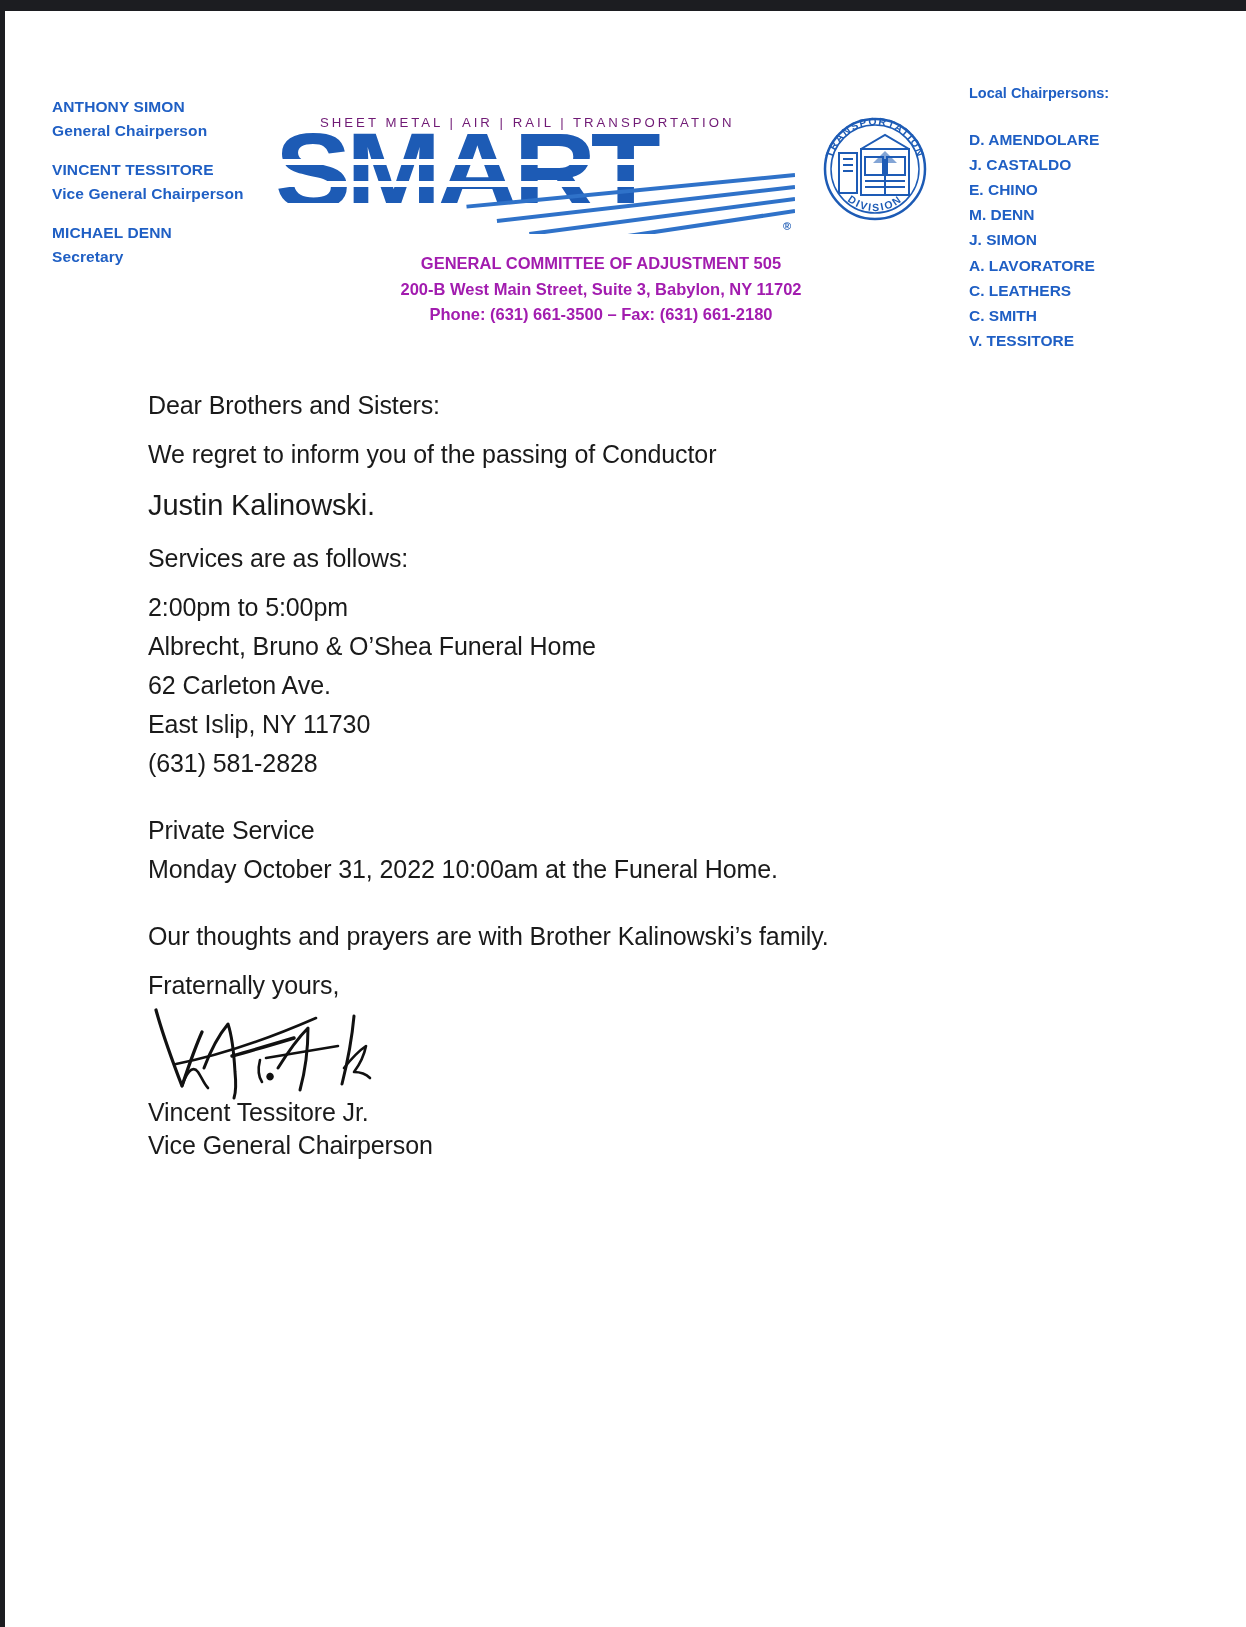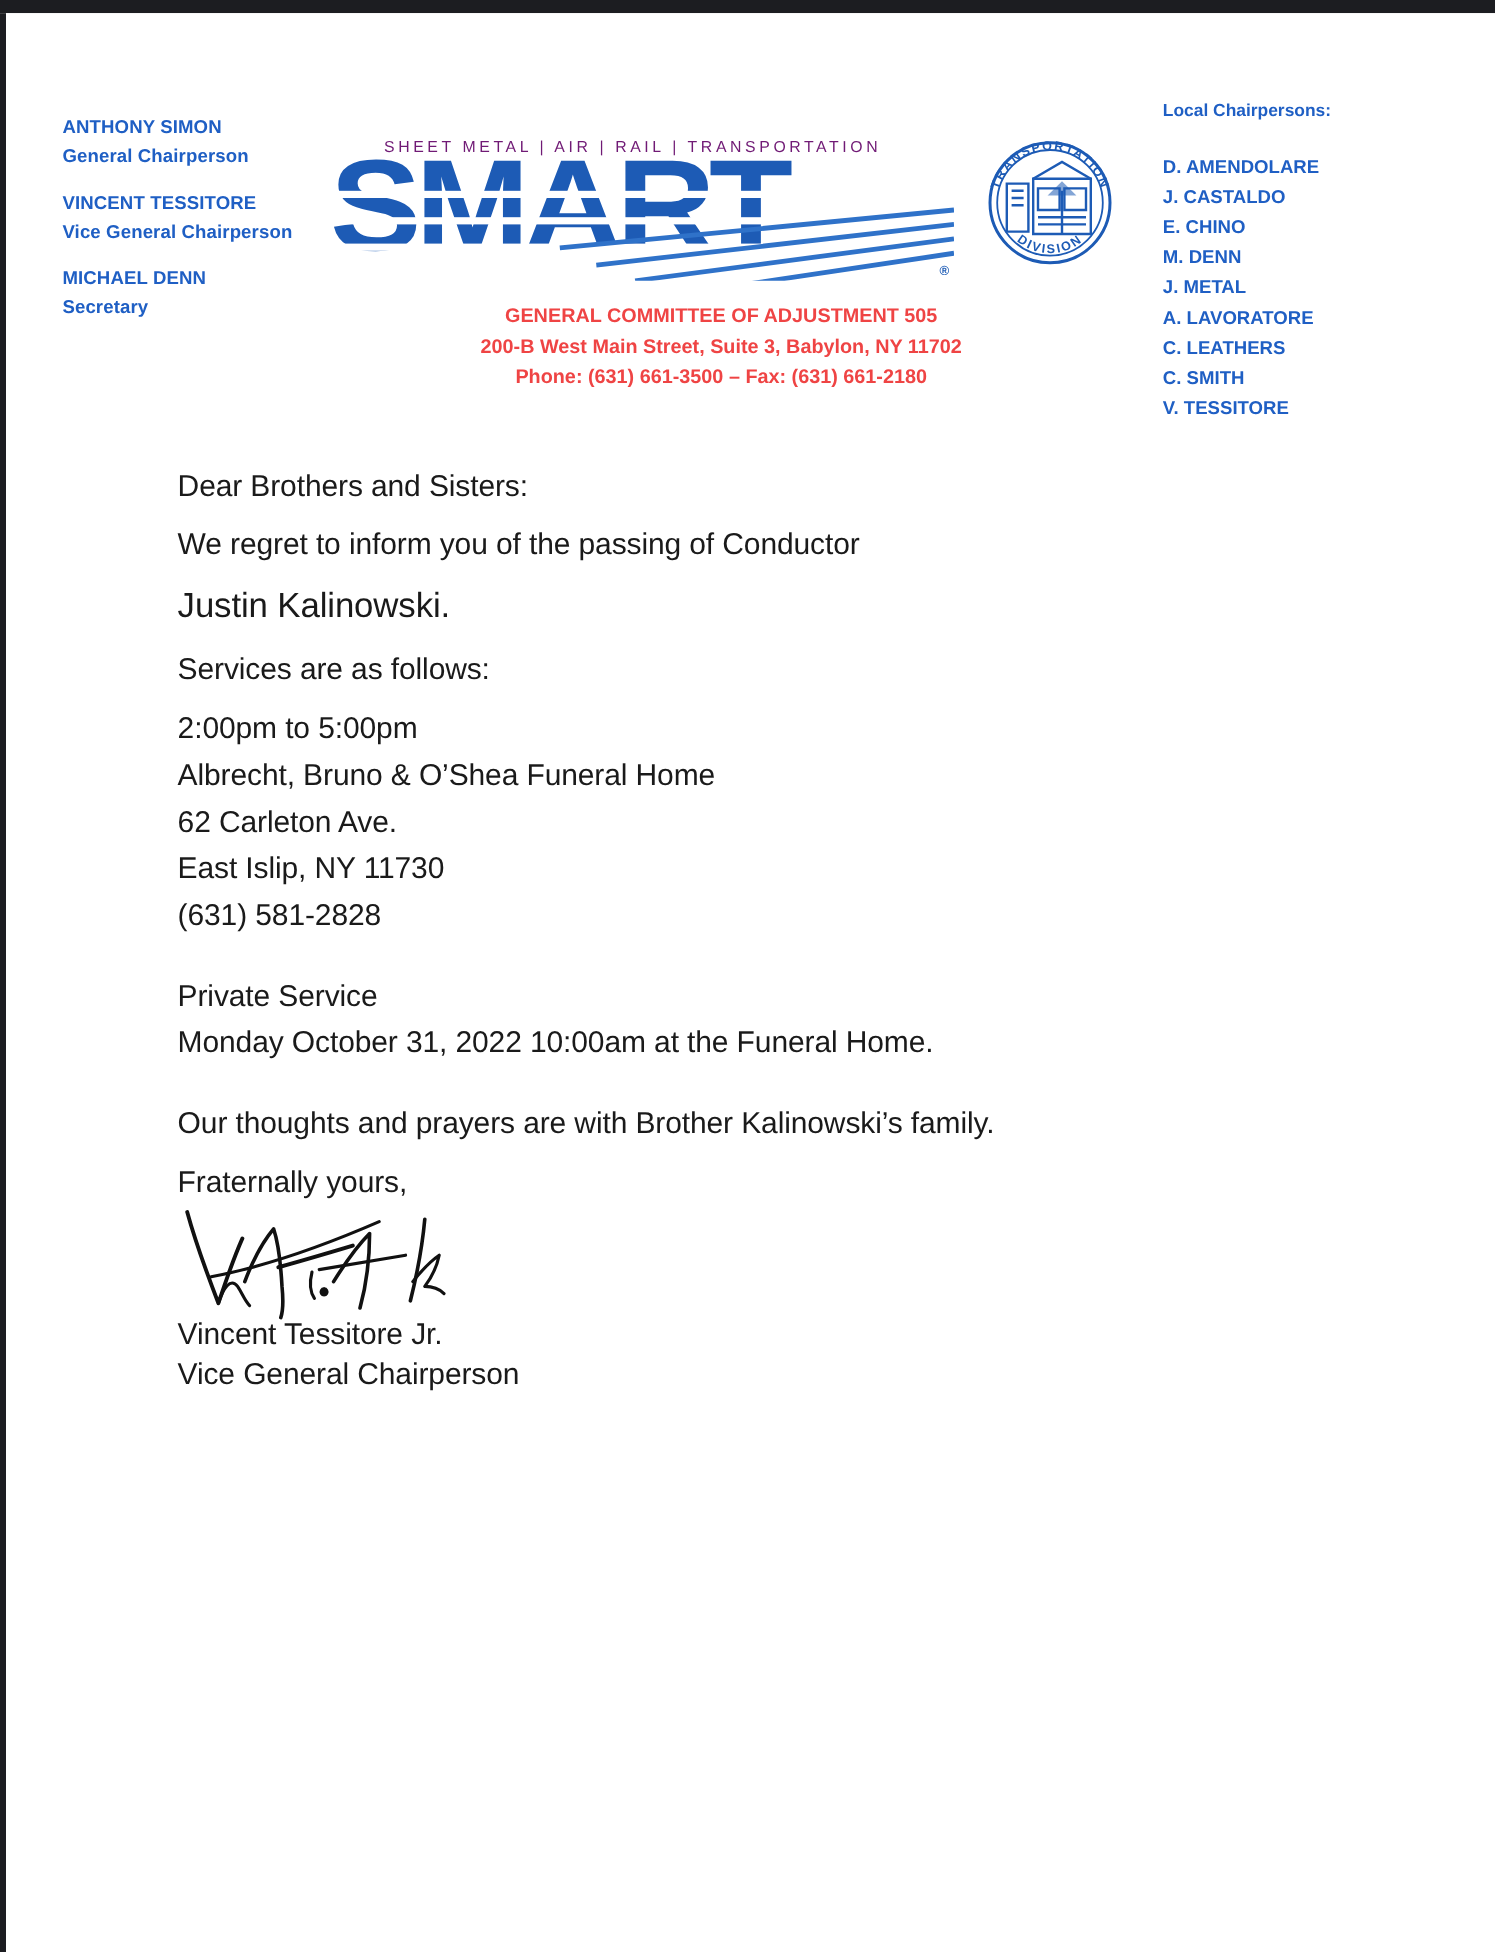--- a/index.html
+++ b/index.html
@@ -140,21 +140,21 @@
     height: 120px;
   }
 
   
   .committee {
     position: absolute;
     left: 296px;
     top: 240px;
     width: 600px;
     text-align: center;
-    color: #ef4444;
+    color: #a21caf;
     font-weight: bold;
     font-size: 16.5px;
     line-height: 1.55;
   }
   .committee div { white-space: nowrap; }
 
   
   .chairs {
     position: absolute;
     left: 964px;
@@ -291,21 +291,21 @@
       <div>Phone: (631) 661-3500 – Fax: (631) 661-2180</div>
     </div>
 
     <div class="chairs">
       <div class="chairs-title">Local Chairpersons:</div>
       <div class="chairs-list">
         <div>D. AMENDOLARE</div>
         <div>J. CASTALDO</div>
         <div>E. CHINO</div>
         <div>M. DENN</div>
-        <div>J. METAL</div>
+        <div>J. SIMON</div>
         <div>A. LAVORATORE</div>
         <div>C. LEATHERS</div>
         <div>C. SMITH</div>
         <div>V. TESSITORE</div>
       </div>
     </div>
   </div>
 
   <div class="letter-body">
 

